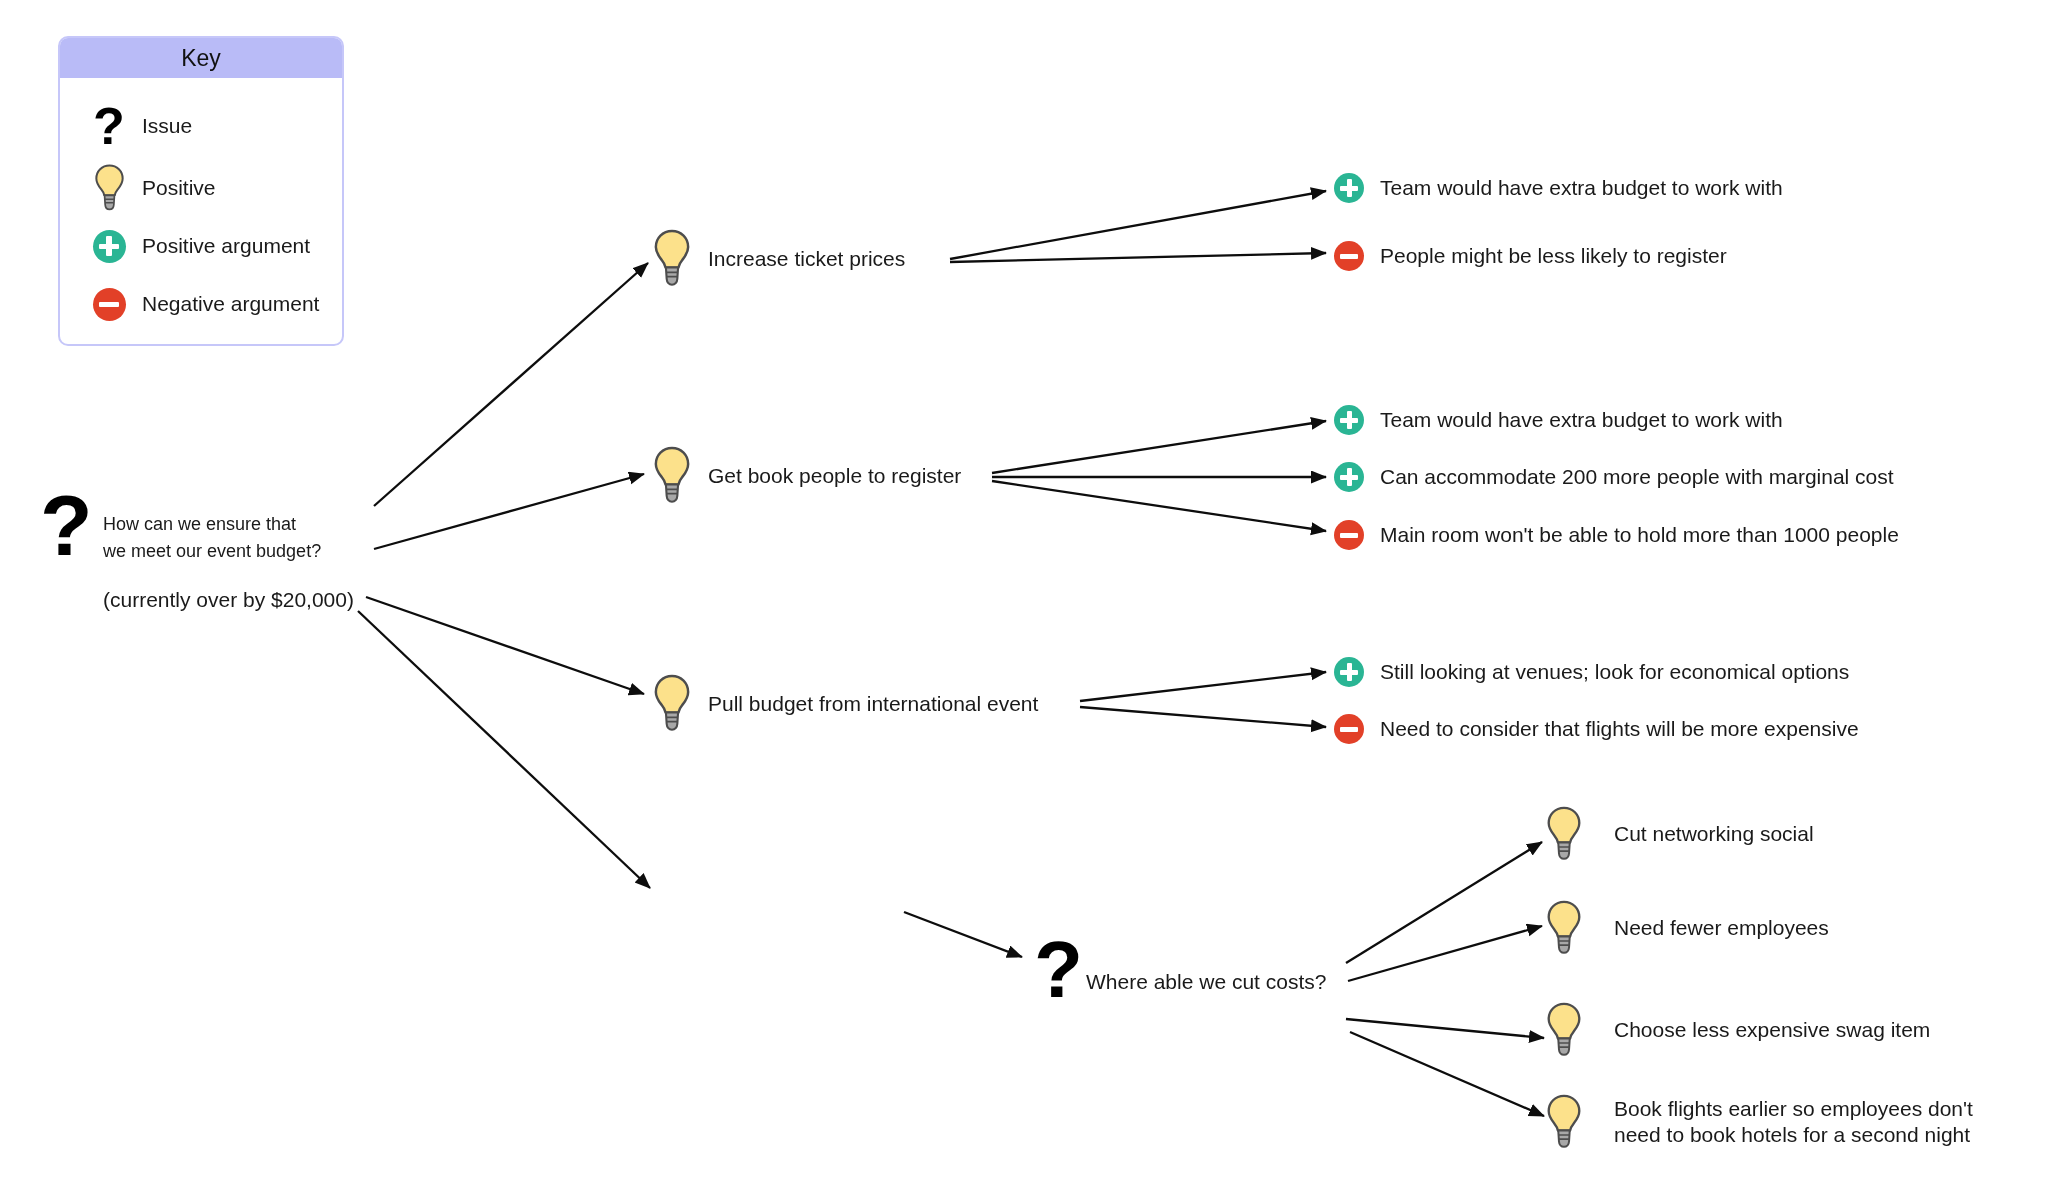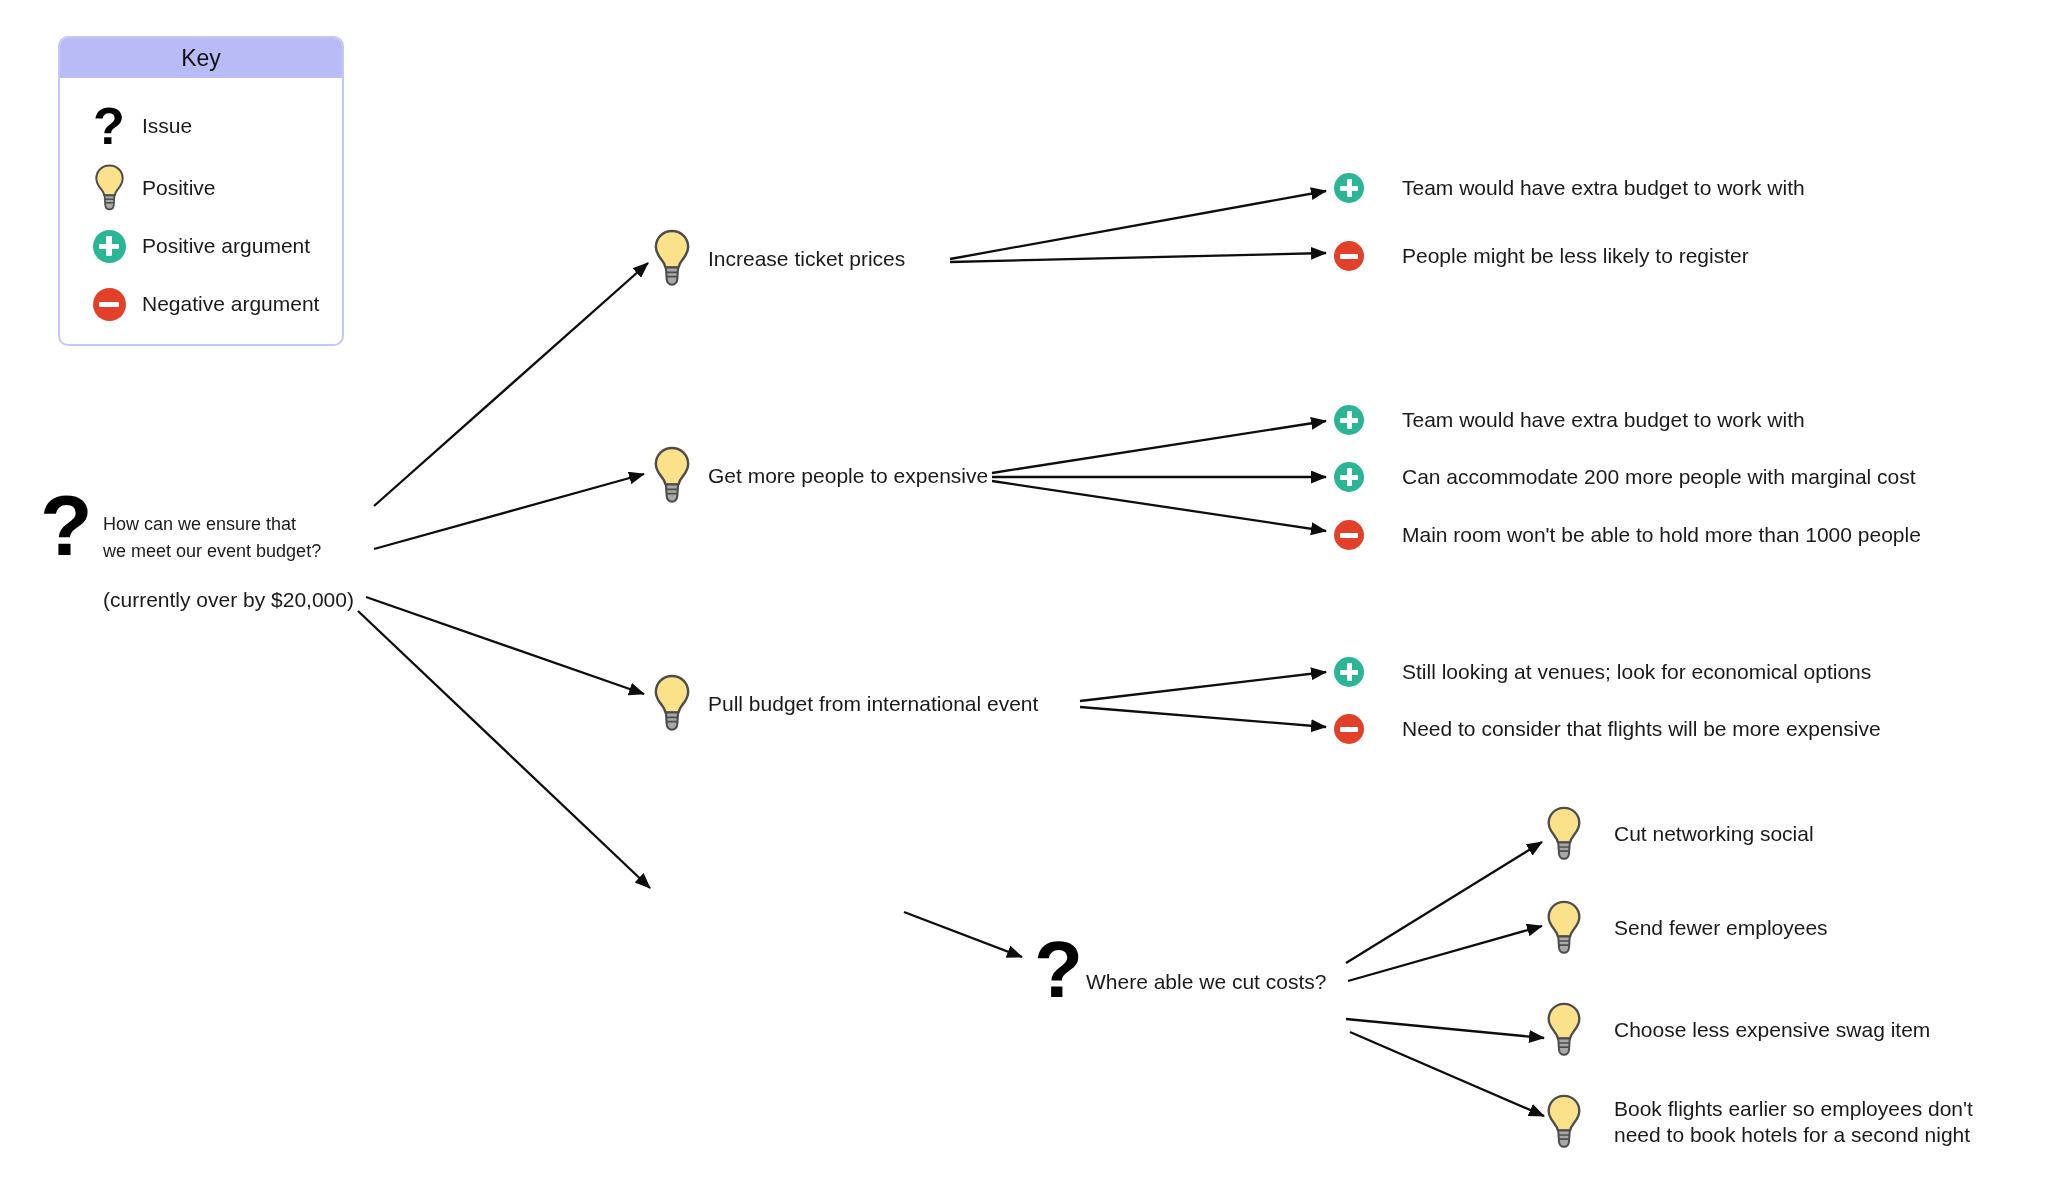--- a/index.html
+++ b/index.html
@@ -35,21 +35,21 @@
   .badge.key-badge{width:33px;height:33px}
   .badge.key-badge::before{left:6.5px;top:14px;width:20px;height:5.5px}
   .badge.key-badge.plus::after{left:13.8px;top:6.5px;width:5.5px;height:20px}
   .bulb{flex:none;display:block}
 
   
   .node{position:absolute;display:flex;align-items:center}
   .node .label{font-size:21px;white-space:nowrap}
   .label-multiline{white-space:pre-line !important;line-height:26px}
   .pos-node{gap:17px;height:59px}
-  .arg-node{gap:38px;height:30px;left:1334px}
+  .arg-node{gap:16px;height:30px;left:1334px}
   .sub-node{gap:32px;height:56px;left:1546px}
   .root-text{position:absolute;left:103px;top:511px;font-size:18px;line-height:27px;white-space:pre-line}
   .root-note{position:absolute;left:103px;top:588px;font-size:21px;white-space:nowrap}
   .sub-issue-text{position:absolute;left:1086px;top:970px;font-size:21px;white-space:nowrap}
   .defs-hidden{position:absolute;width:0;height:0;overflow:hidden}
 </style>
 </head>
 <body>
 
 <div class="canvas">
@@ -128,21 +128,21 @@
   <div class="node pos-node" style="left:653px;top:229px">
     <svg class="bulb" width="38" height="59">
         <use href="#bulb-symbol"></use>
       </svg>
     <span class="label">Increase ticket prices</span>
   </div>
   <div class="node pos-node" style="left:653px;top:446px">
     <svg class="bulb" width="38" height="59">
         <use href="#bulb-symbol"></use>
       </svg>
-    <span class="label">Get more people to expensive</span>
+    <span class="label">Get book people to register</span>
   </div>
   <div class="node pos-node" style="left:653px;top:674px">
     <svg class="bulb" width="38" height="59">
         <use href="#bulb-symbol"></use>
       </svg>
     <span class="label">Pull budget from international event</span>
   </div>
 
   <div class="node arg-node" style="top:173px">
     <span class="badge positive plus"></span>
@@ -181,21 +181,21 @@
   <div class="node sub-node" style="top:806px">
     <svg class="bulb" width="36" height="56">
         <use href="#bulb-symbol"></use>
       </svg>
     <span class="label">Cut networking social</span>
   </div>
   <div class="node sub-node" style="top:900px">
     <svg class="bulb" width="36" height="56">
         <use href="#bulb-symbol"></use>
       </svg>
-    <span class="label">Send fewer employees</span>
+    <span class="label">Need fewer employees</span>
   </div>
   <div class="node sub-node" style="top:1002px">
     <svg class="bulb" width="36" height="56">
         <use href="#bulb-symbol"></use>
       </svg>
     <span class="label">Choose less expensive swag item</span>
   </div>
   <div class="node sub-node" style="top:1094px">
     <svg class="bulb" width="36" height="56">
         <use href="#bulb-symbol"></use>

